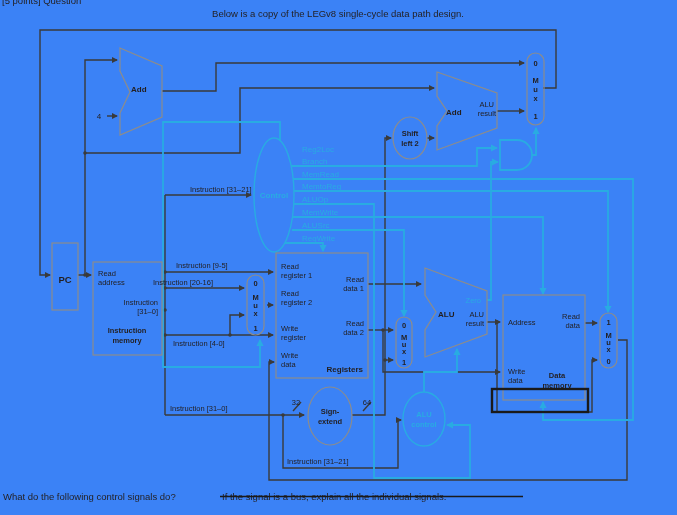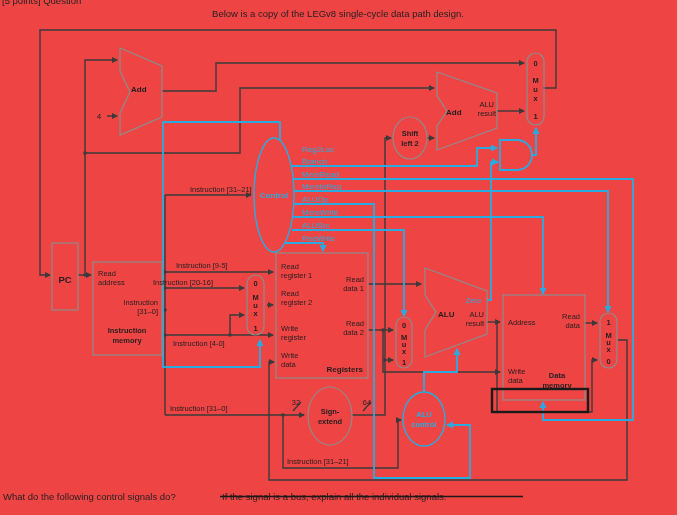--- a/index.html
+++ b/index.html
@@ -1,16 +1,16 @@
 <!DOCTYPE html>
 <html><head>
 <meta charset="utf-8">
 <style>
   html,body{margin:0;padding:0;background:#ffffff;}
-  .stage{position:relative;width:677px;height:515px;background:#ef4444;overflow:hidden;}
+  .stage{position:relative;width:677px;height:515px;background:#3b82f6;overflow:hidden;}
   svg{display:block;}
   text{font-family:"Liberation Sans","DejaVu Sans",sans-serif;fill:#231f20;}
   .t7{font-size:7.5px;}
   .t8{font-size:8px;}
   .t9{font-size:9.5px;}
   .b{font-weight:bold;}
   .cy{fill:#29ABE2;}
   .mid{text-anchor:middle;}
   .end{text-anchor:end;}
   .box{fill:none;stroke:#8c8c8c;stroke-width:1.2;}

